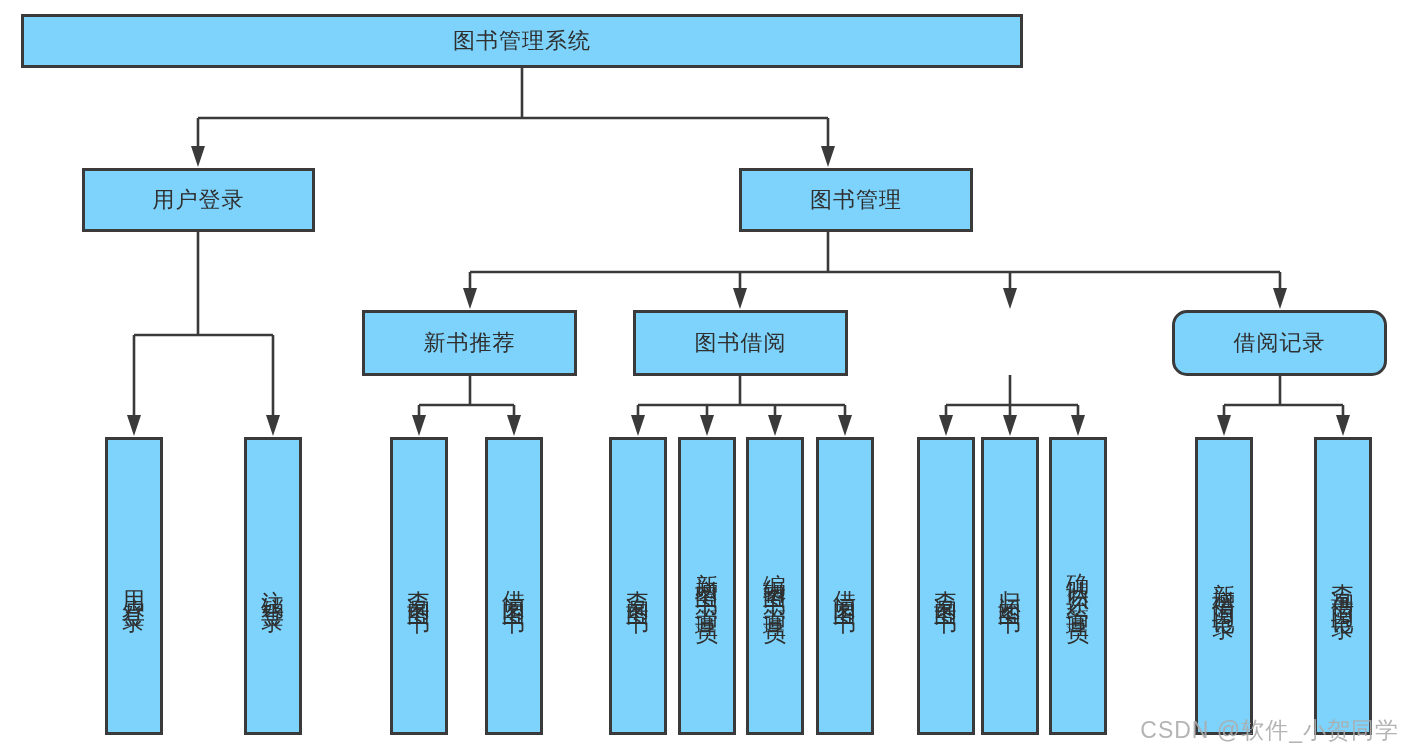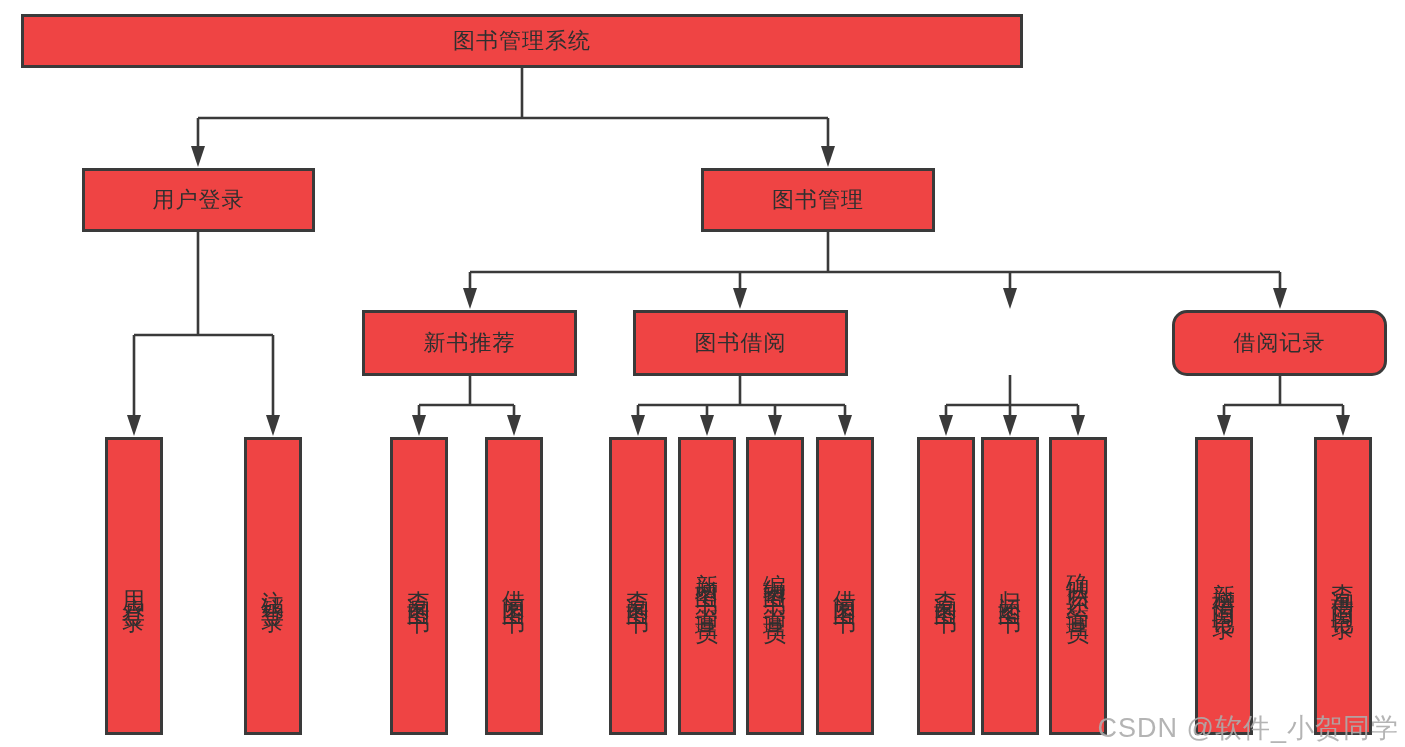--- a/index.html
+++ b/index.html
@@ -22,37 +22,37 @@
   }
   svg.connectors path {
     stroke: #3a3a3a;
     stroke-width: 2.6;
     fill: none;
   }
   svg.connectors polygon { fill: #3a3a3a; }
 
   .box {
     position: absolute;
-    background: #ef4444;
+    background: #7dd3fc;
     border: 3px solid #3a3a3a;
     color: #2f2f2f;
     z-index: 2;
   }
 
   .h-box {
     display: flex;
     align-items: center;
     justify-content: center;
     font-size: 22px;
     letter-spacing: 1px;
   }
 
   .title-box   { left: 21px;   top: 14px;  width: 1002px; height: 54px; }
   .l2-login    { left: 82px;   top: 168px; width: 233px;  height: 64px; }
-  .l2-mgmt     { left: 701px;  top: 168px; width: 234px;  height: 64px; }
+  .l2-mgmt     { left: 739px;  top: 168px; width: 234px;  height: 64px; }
 
   .l3 { top: 310px; width: 215px; height: 66px; }
   .l3-recommend { left: 362px; }
   .l3-borrow    { left: 633px; }
   .l3-current   { left: 903px; }
   .l3-record    { left: 1172px; border-radius: 15px; }
 
   .leaf {
     top: 437px;
     width: 58px;
@@ -75,21 +75,21 @@
   .leaf-9  { left: 917px;  }
   .leaf-10 { left: 981px;  }
   .leaf-11 { left: 1049px; }
   .leaf-12 { left: 1195px; }
   .leaf-13 { left: 1314px; }
 
   .watermark {
     position: absolute;
     right: 6px;
     bottom: 1px;
-    font-size: 27px;
+    font-size: 23px;
     color: rgba(172, 172, 172, 0.9);
     letter-spacing: 1px;
     z-index: 5;
     white-space: nowrap;
   }
 </style>
 </head>
 <body>
 
 <div class="canvas">

